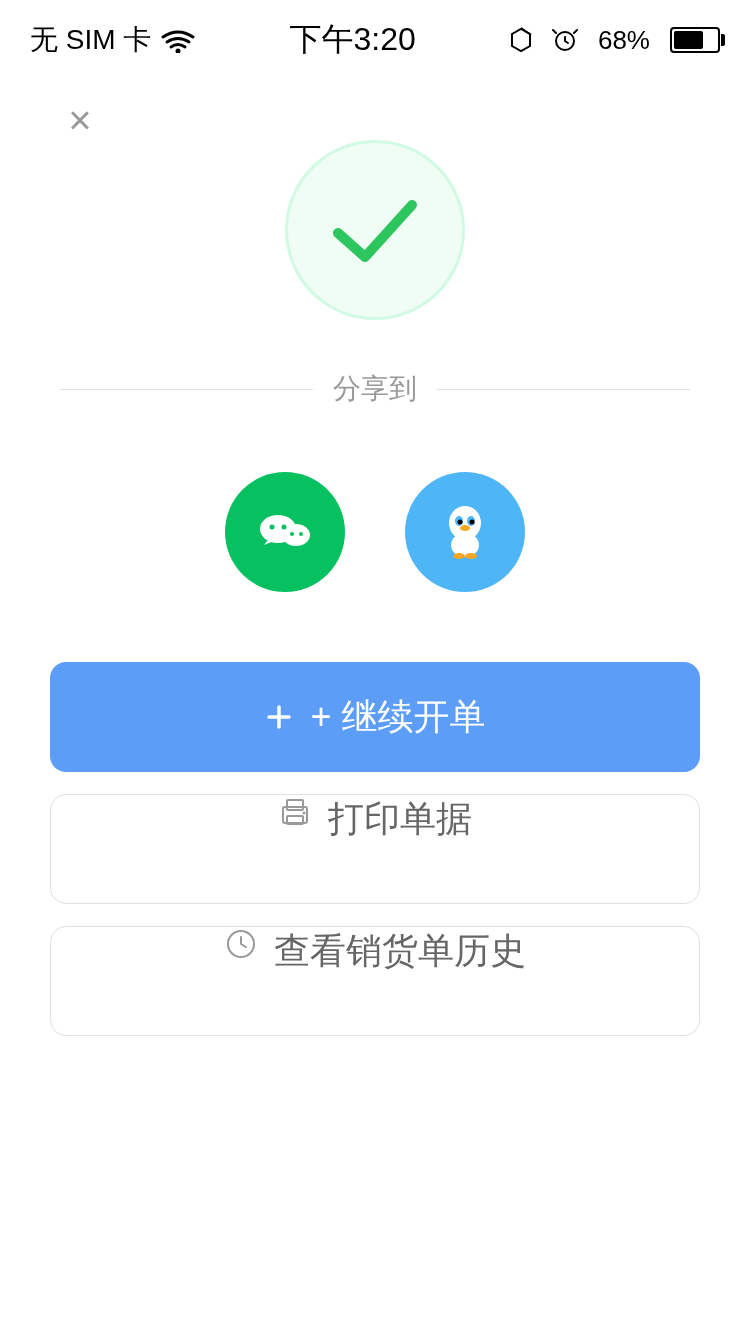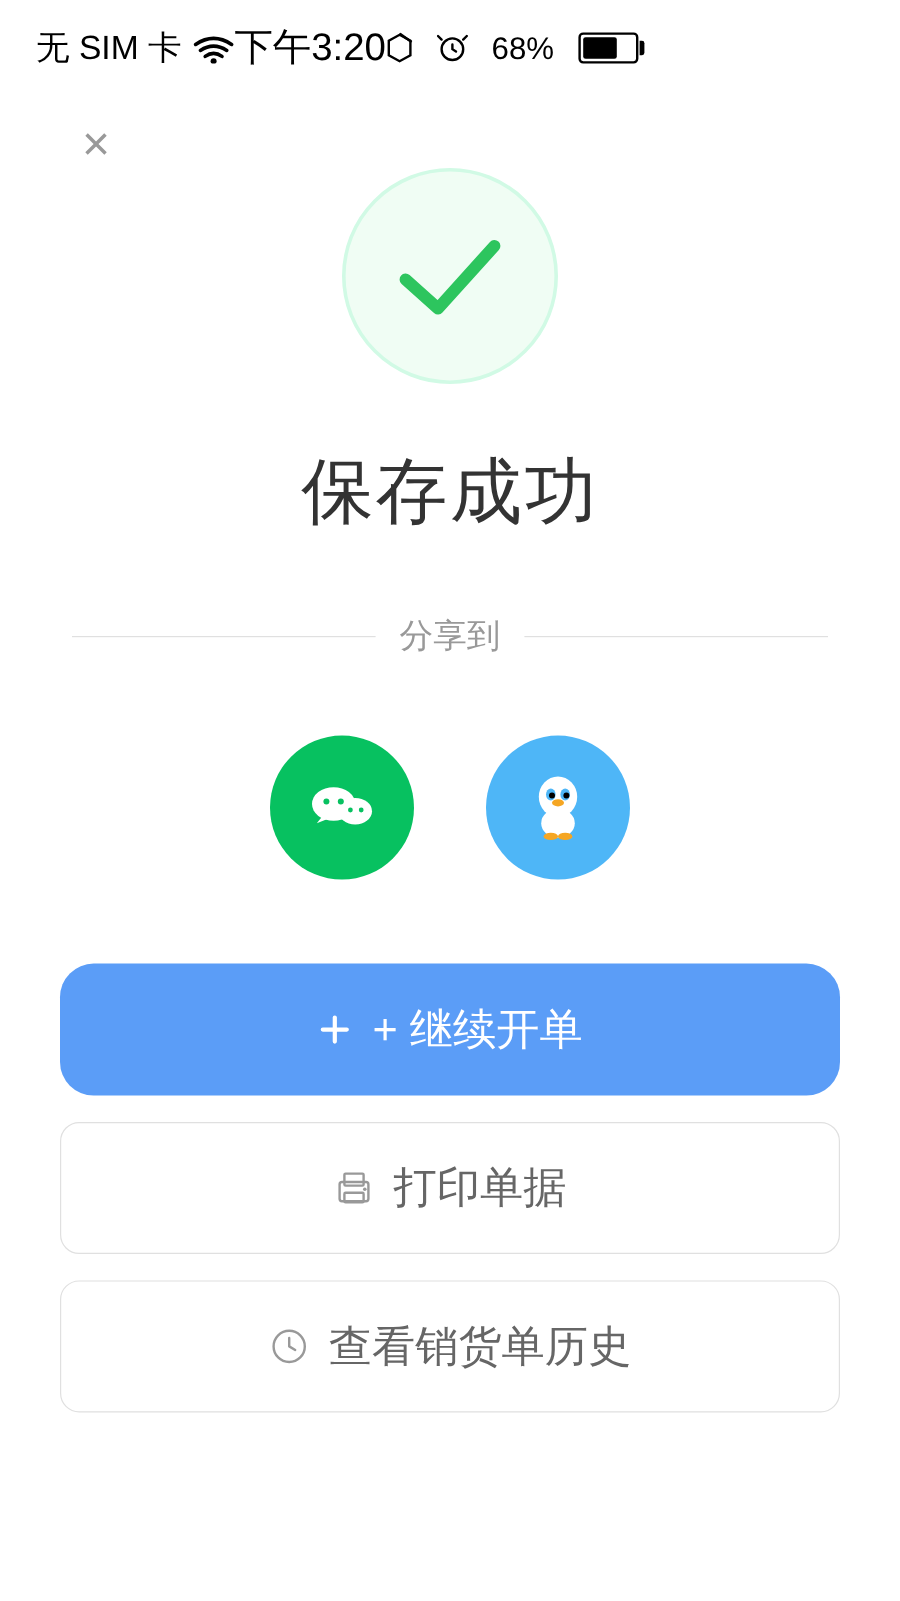--- a/index.html
+++ b/index.html
@@ -17,20 +17,21 @@
       overflow: hidden;
       position: relative;
     }
 
     
     .status-bar {
       width: 100%;
       height: 80px;
       display: flex;
       align-items: center;
+      justify-content: space-between;
       padding: 0 30px;
       background: #ffffff;
     }
 
     .status-left {
       display: flex;
       align-items: center;
       gap: 10px;
       font-size: 28px;
       color: #000;
@@ -188,21 +189,21 @@
       padding: 0 50px;
       display: flex;
       flex-direction: column;
       gap: 22px;
     }
 
     .btn-primary {
       width: 100%;
       height: 110px;
       background: #5b9df7;
-      border-radius: 28px;
+      border-radius: 16px;
       border: none;
       display: flex;
       align-items: center;
       justify-content: center;
       gap: 16px;
       cursor: pointer;
     }
 
     .btn-primary-text {
       font-size: 36px;
@@ -210,21 +211,20 @@
       font-weight: 400;
     }
 
     .btn-secondary {
       width: 100%;
       height: 110px;
       background: #ffffff;
       border-radius: 16px;
       border: 1.5px solid #e0e0e0;
       display: flex;
-      align-items: center;
       justify-content: center;
       gap: 16px;
       cursor: pointer;
     }
 
     .btn-secondary-text {
       font-size: 36px;
       color: #666666;
       font-weight: 400;
     }
@@ -270,21 +270,20 @@
 </div>
 
 <div class="main-content">
 
   <div class="success-circle">
     <svg class="checkmark" viewBox="0 0 90 70">
       <polyline points="8,38 35,62 82,10" fill="none" stroke="#2dc55e" stroke-width="10" stroke-linecap="round" stroke-linejoin="round"></polyline>
     </svg>
   </div>
 
-  <div class="success-title">保存成功</div>
 
   <div class="share-divider">
     <div class="divider-line"></div>
     <span class="divider-text">分享到</span>
     <div class="divider-line"></div>
   </div>
 
   <div class="share-icons">
 
     <button class="share-icon-btn wechat-btn">

